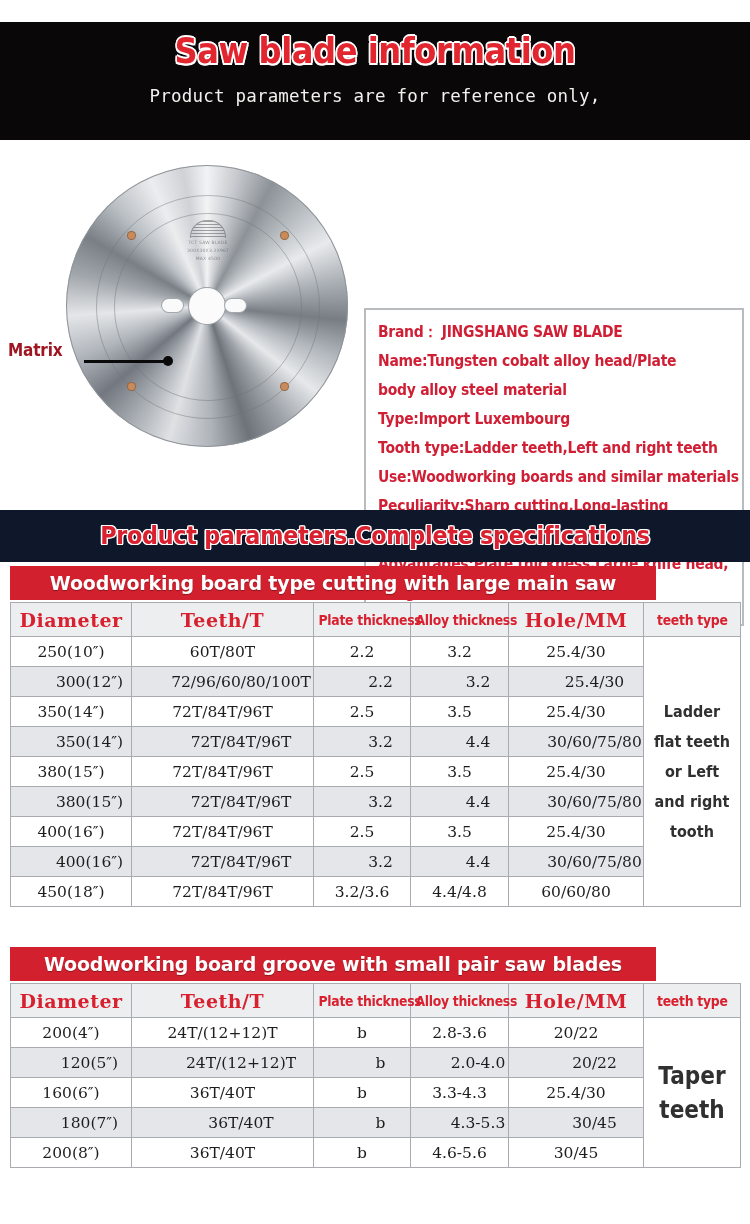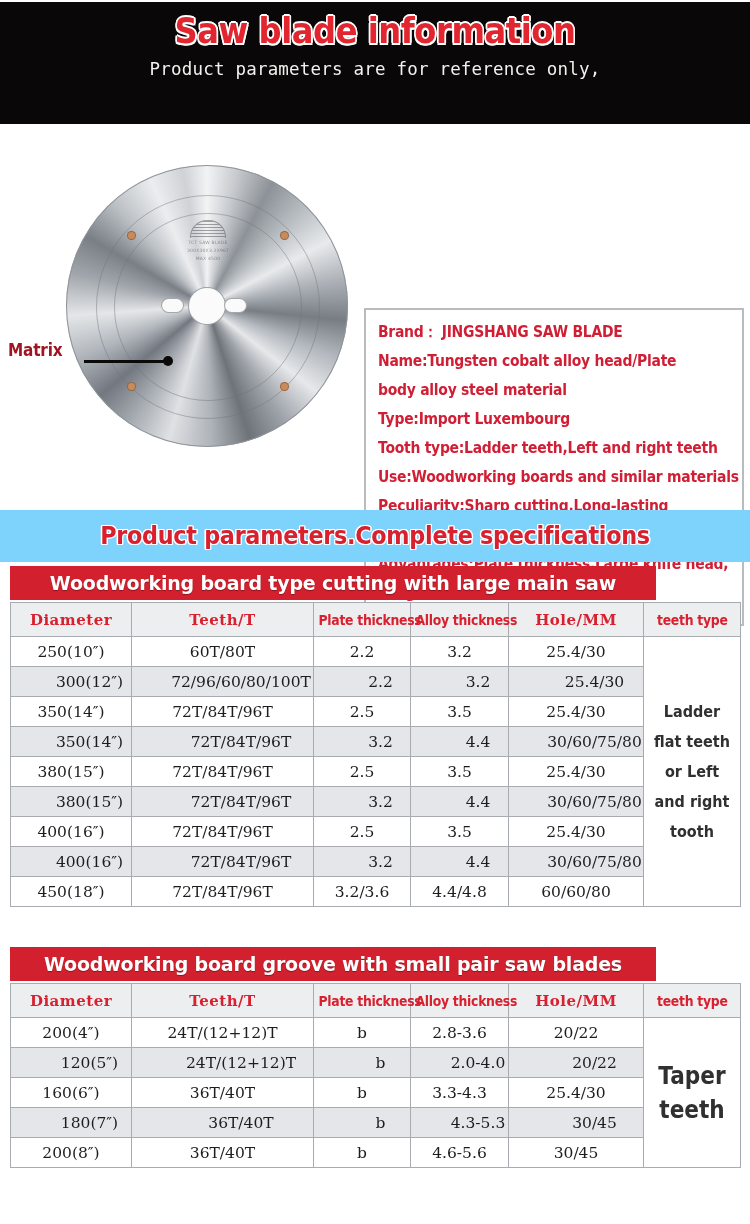--- a/index.html
+++ b/index.html
@@ -9,21 +9,21 @@
   body {
     width: 750px; height: 1224px;
     position: relative;
     font-family: "Liberation Sans", sans-serif;
     overflow: hidden;
   }
 
   
   .header-band {
     position: absolute;
-    left: 0; top: 2px;
+    left: 0; top: 22px;
     width: 750px; height: 122px;
     background: #0a0708;
     overflow: hidden;
   }
   .header-title {
     text-align: center;
     color: #e1262f;
     font-family: "DejaVu Sans", sans-serif;
     font-weight: 700;
     font-size: 35px;
@@ -36,21 +36,21 @@
       -1.5px  1.5px 0 #fff,  1.5px  1.5px 0 #fff,
        0px   -1.8px 0 #fff,  0px    1.8px 0 #fff,
       -1.8px  0px   0 #fff,  1.8px  0px   0 #fff;
   }
   .header-sub {
     text-align: center;
     color: #f3f1ef;
     font-family: "DejaVu Sans Mono", monospace;
     font-size: 17.5px;
     line-height: 26px;
-    margin-top: 7px;
+    margin-top: 14px;
     letter-spacing: 0.2px;
   }
 
   
   .product-area {
     position: absolute;
     left: 0; top: 140px;
     width: 750px; height: 365px;
     background: #ffffff;
   }
@@ -199,21 +199,21 @@
     transform-origin: left center;
     white-space: nowrap;
     letter-spacing: -0.3px;
   }
 
   
   .params-band {
     position: absolute;
     left: 0; top: 510px;
     width: 750px; height: 52px;
-    background: #7dd3fc;
+    background: #0f172a;
   }
   .params-title {
     text-align: center;
     color: #d9202f;
     font-family: "DejaVu Sans", sans-serif;
     font-weight: 700;
     font-size: 24px;
     line-height: 52px;
     transform: scaleX(0.93);
     letter-spacing: -0.3px;
@@ -253,21 +253,21 @@
   table.spec-table td, table.spec-table th {
     border: 1px solid #a8acb0;
     box-sizing: border-box;
     text-align: center;
     vertical-align: middle;
     padding: 0;
   }
   .hdr-row th { height: 34px; background: #eceef0; }
   .hdr-serif {
     font-family: "DejaVu Serif", serif;
-    font-size: 15px;
+    font-size: 19px;
     color: #d9202f;
     letter-spacing: 0.5px;
     text-align: right;
   }
   .hdr-bold {
     font-family: "DejaVu Sans", sans-serif;
     font-weight: 700;
     font-size: 13.5px;
     color: #d9202f;
     transform: scaleX(0.92);

